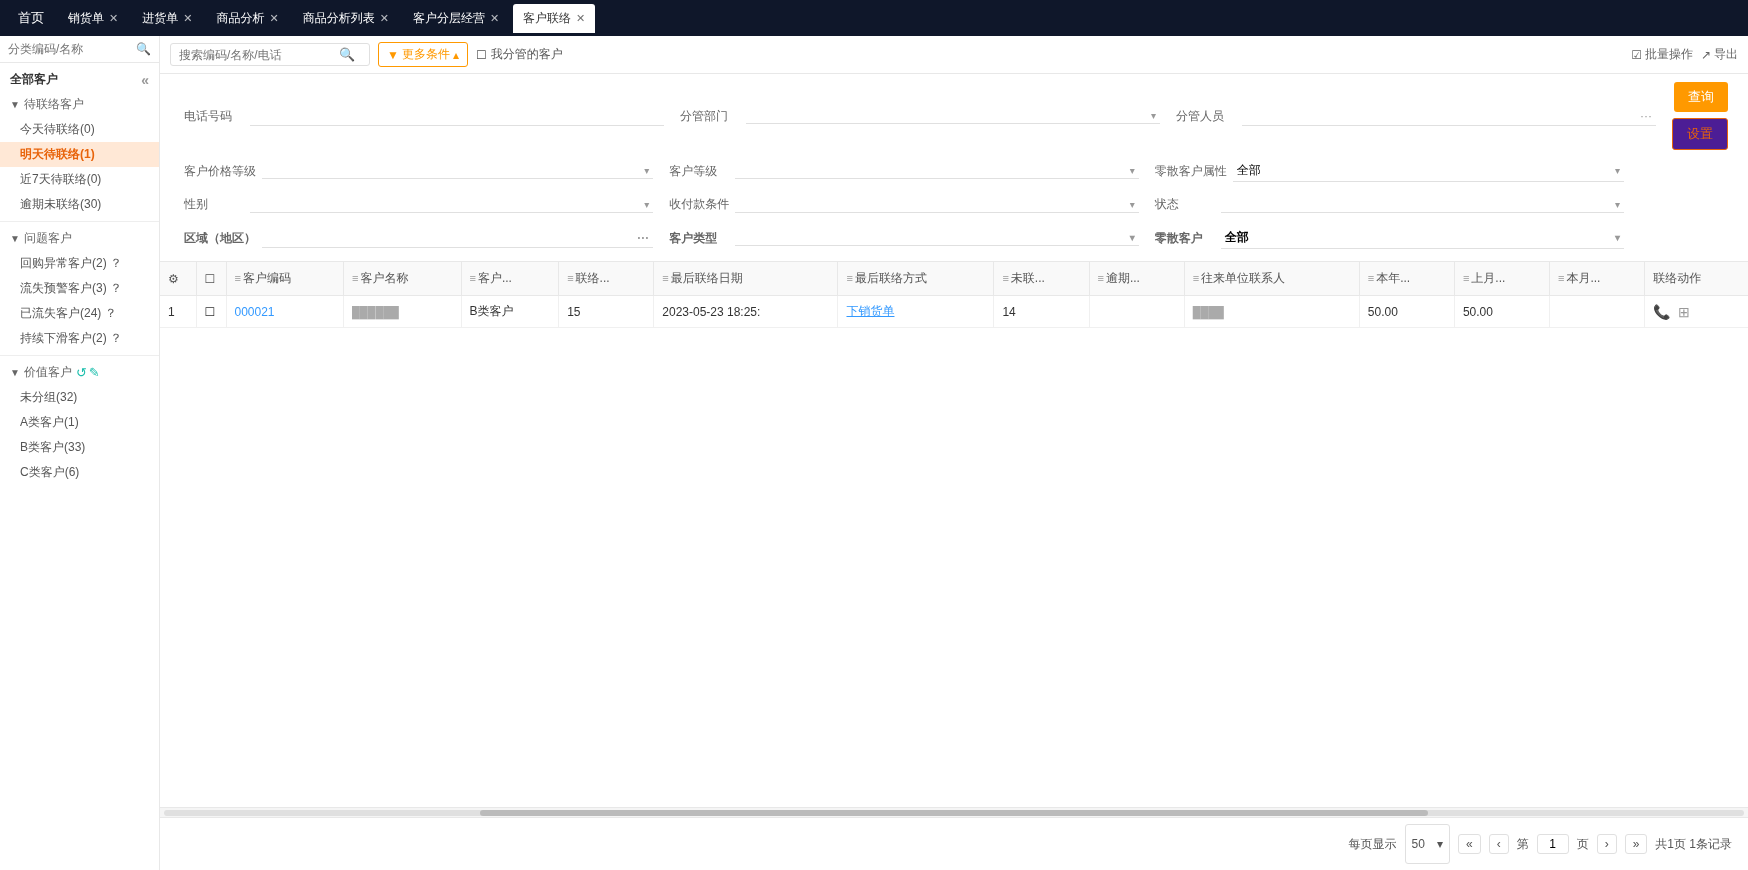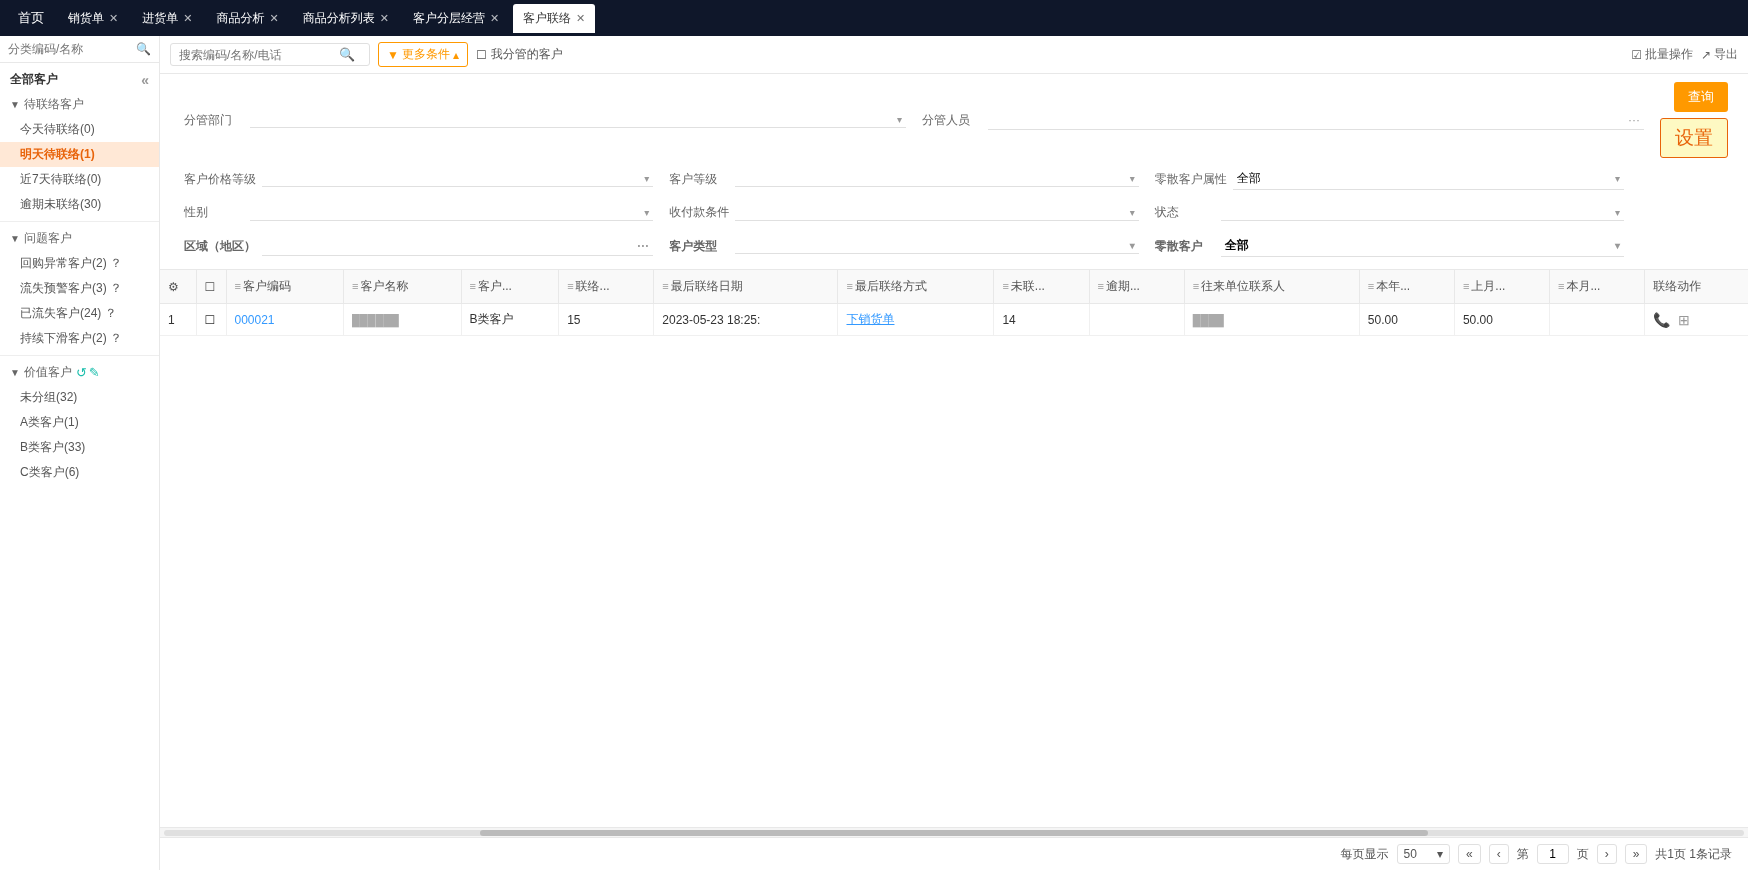--- a/index.html
+++ b/index.html
@@ -203,27 +203,27 @@
     .query-btn {
       background: #f90;
       color: #fff;
       border: none;
       border-radius: 3px;
       padding: 6px 14px;
       cursor: pointer;
       font-size: 13px;
     }
     .settings-btn {
-      background: #fef9c3;
+      background: #4c1d95;
       color: #e8630a;
       border: 1px solid #e8630a;
       border-radius: 3px;
       padding: 6px 14px;
       cursor: pointer;
-      font-size: 19px;
+      font-size: 13px;
     }
     .filter-action-col {
       display: flex;
       flex-direction: column;
       align-items: flex-end;
       gap: 6px;
       padding-right: 4px;
     }
 
     
@@ -271,24 +271,24 @@
       padding: 6px 16px;
       background: #fff;
       border-top: 1px solid #e8e8e8;
       gap: 8px;
       font-size: 12px;
       color: #555;
     }
     .page-size-select {
       display: flex;
       align-items: center;
-      gap: 20px;
+      gap: 12px;
       border: 1px solid #e0e0e0;
       border-radius: 3px;
-      padding: 2px 6px;
+      padding: 12px 6px;
       cursor: pointer;
     }
     .page-btn {
       border: 1px solid #e0e0e0;
       background: #fff;
       border-radius: 3px;
       padding: 2px 7px;
       cursor: pointer;
       color: #555;
       font-size: 12px;
@@ -418,20 +418,24 @@
         <div class="export-btn">
           <span>↗</span>
           <span>导出</span>
         </div>
       </div>
     </div>
 
     <div class="filter-panel">
 
       <div class="filter-row">
+        <div class="filter-item">
+          <span class="filter-label">电话号码</span>
+          <input class="filter-input" type="text" style="">
+        </div>
         <div class="filter-item">
           <span class="filter-label">分管部门</span>
           <div class="filter-select">
             <span class="caret">▾</span>
           </div>
         </div>
         <div class="filter-item">
           <span class="filter-label">分管人员</span>
           <div style="flex:1;border-bottom:1px solid #e0e0e0;padding:2px 4px;display:flex;align-items:center;">
             <span style="margin-left:auto;color:#999;">···</span>

